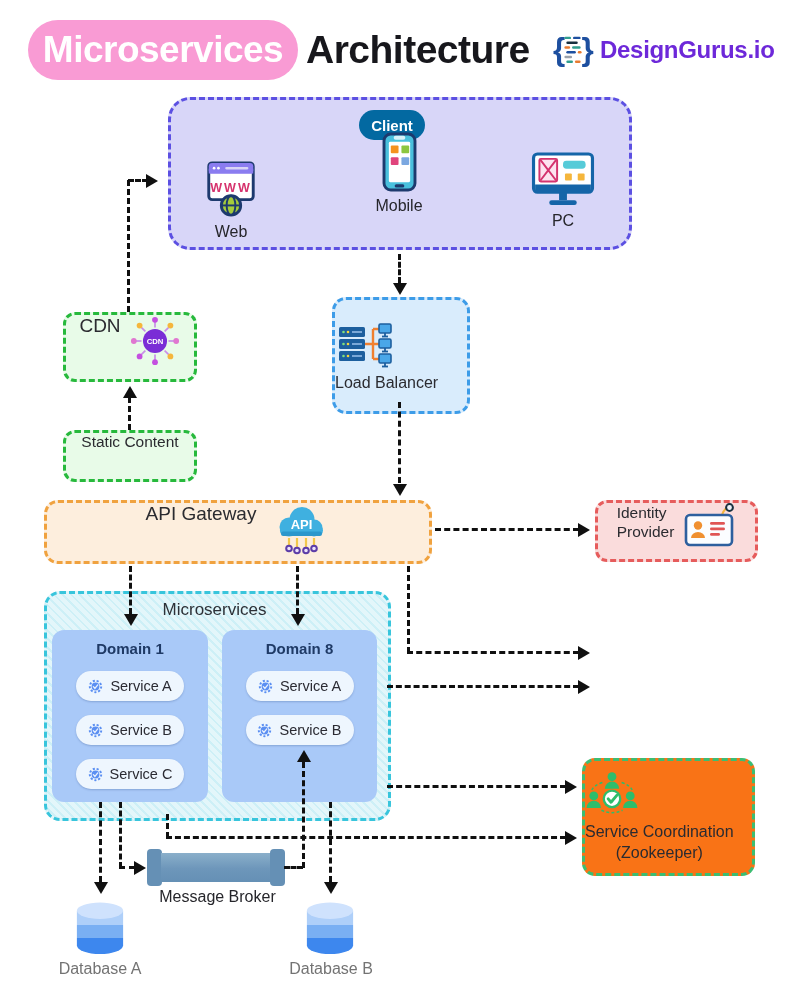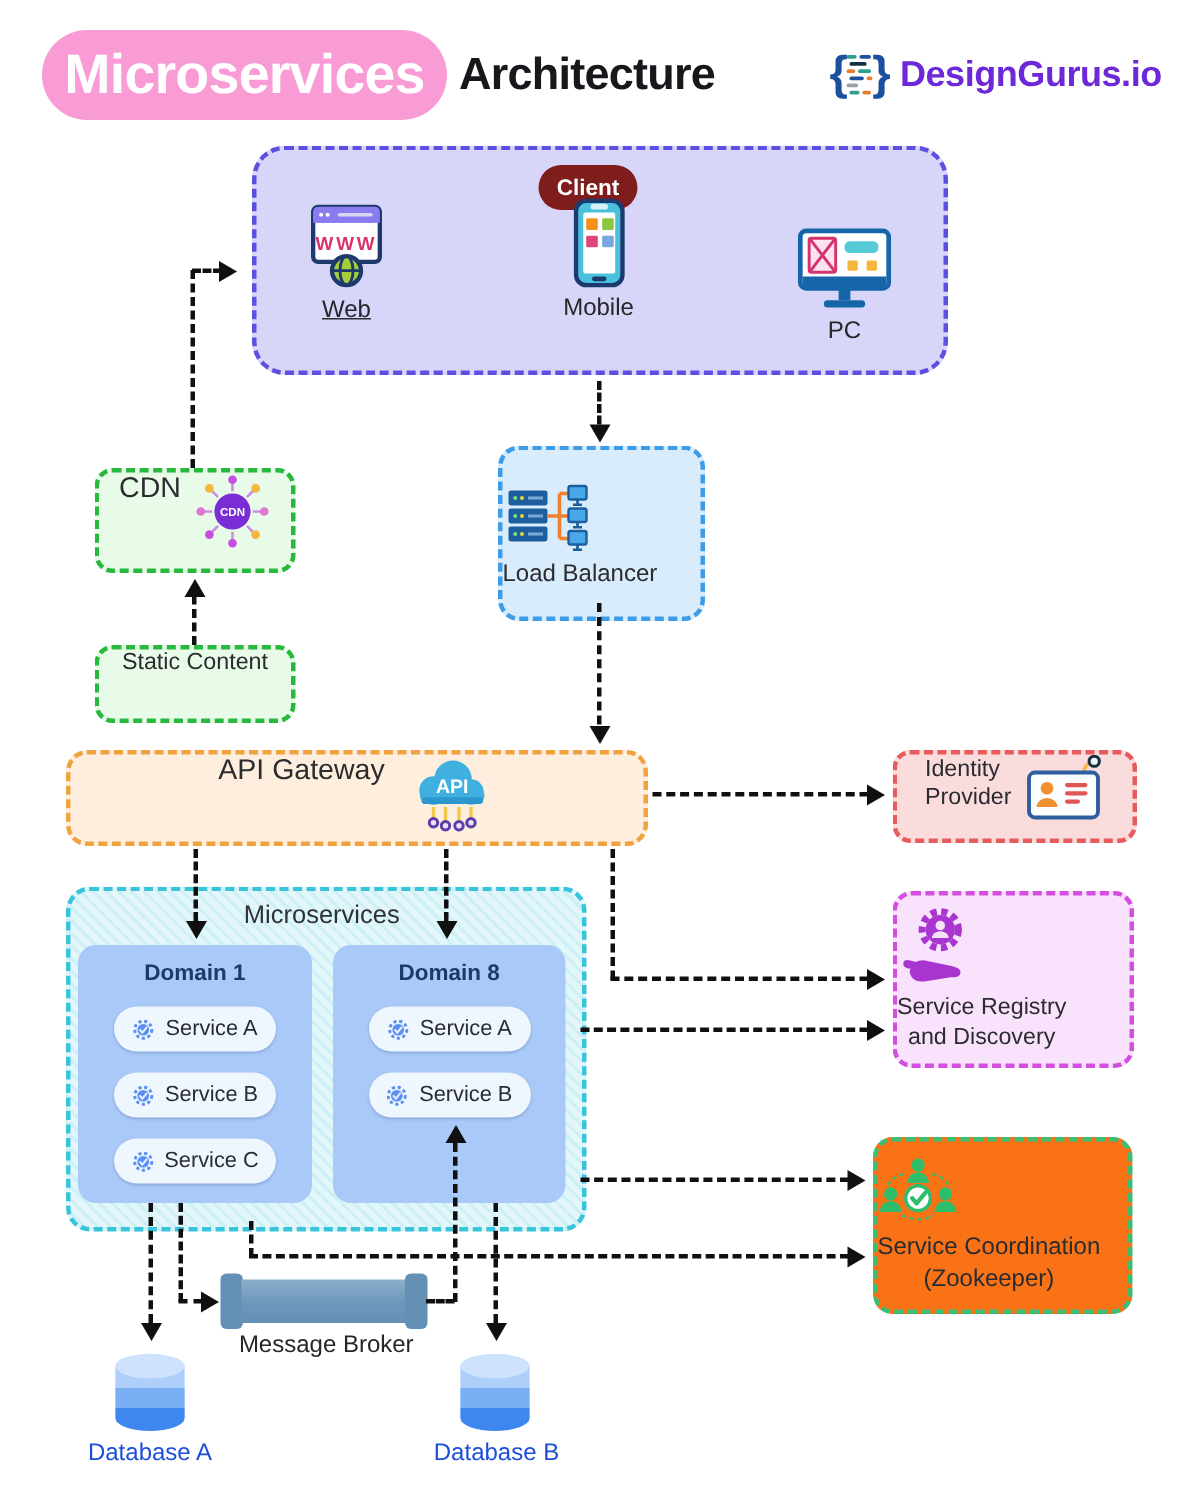--- a/index.html
+++ b/index.html
@@ -4,29 +4,29 @@
 <style>
   html,body{margin:0;padding:0;background:#fff;}
   .canvas{position:relative;width:800px;height:992px;background:#ffffff;
           font-family:"Liberation Sans", sans-serif;color:#2b2b30;overflow:hidden;}
   .abs{position:absolute;}
 
   
   .title-pill{left:28px;top:20px;width:270px;height:60px;background:#f99bd4;border-radius:30px;
               display:flex;align-items:center;justify-content:center;color:#fff;
               font-size:37px;font-weight:800;letter-spacing:-0.5px;}
-  .title-rest{left:306px;top:20px;height:60px;line-height:60px;font-size:30px;font-weight:800;color:#17171c;letter-spacing:-0.5px;}
+  .title-rest{left:306px;top:20px;height:60px;line-height:60px;font-size:39px;font-weight:800;color:#17171c;letter-spacing:-0.5px;}
   .brand{left:552px;top:28px;height:44px;display:flex;align-items:center;gap:6px;}
   .brand-name{color:#6d28d9;font-size:24px;font-weight:700;letter-spacing:-0.3px;}
 
   
   .node{display:flex;align-items:flex-start;justify-content:center;box-sizing:border-box;}
   .client-box{left:168px;top:97px;width:464px;height:153px;background:#d8d6f8;
               border:3px dashed #5c50e2;border-radius:22px;}
-  .client-badge{left:359px;top:110px;width:66px;height:30px;background:#7f1d1d;border-radius:15px;
+  .client-badge{left:359px;top:110px;width:66px;height:30px;background:#0369a1;border-radius:15px;
                 display:flex;align-items:center;justify-content:center;color:#fff;font-weight:700;font-size:15px;}
   .device{display:flex;flex-direction:column;align-items:center;gap:5px;}
   .device-label{font-size:16px;color:#26262b;}
 
   .cdn-box{left:63px;top:312px;width:134px;height:70px;background:#e8fbe8;border:3px dashed #27b93c;
            border-radius:12px;gap:8px;font-size:19px;}
   .static-box{left:63px;top:430px;width:134px;height:52px;background:#e8fbe8;border:3px dashed #27b93c;
               border-radius:12px;font-size:15.5px;}
   .lb-box{left:332px;top:297px;width:138px;height:117px;background:#d9ecfc;border:3px dashed #3d9ce8;
           border-radius:14px;flex-direction:column;gap:2px;font-size:16px;}
@@ -47,21 +47,21 @@
   .reg-box{left:595px;top:594px;width:161px;height:118px;background:#f9e2fc;border:3px dashed #d44fe0;
            border-radius:13px;flex-direction:column;gap:4px;font-size:15.5px;line-height:1.3;text-align:center;}
   .zk-box{left:582px;top:758px;width:173px;height:118px;background:#f97316;border:3px dashed #3cbd72;
           border-radius:13px;flex-direction:column;gap:4px;font-size:16px;line-height:1.3;text-align:center;}
 
   
   .broker-cap{width:15px;height:37px;background:#6590b5;border-radius:4px;}
   .broker-body{left:161px;top:853px;width:110px;height:29px;
                background:linear-gradient(#8aafca,#6d96ba 55%,#6590b5);}
   .broker-label{left:145px;top:888px;width:145px;text-align:center;font-size:16px;color:#26262b;}
-  .db-label{width:130px;text-align:center;font-size:16px;color:#1d4ed8;}
+  .db-label{width:130px;text-align:center;font-size:16px;color:#737373;}
 
   
   .hl{border-top:3px dashed #101010;height:0;}
   .vl{border-left:3px dashed #101010;width:0;}
   .ar{width:0;height:0;border-top:7px solid transparent;border-bottom:7px solid transparent;border-left:12px solid #101010;}
   .au{width:0;height:0;border-left:7px solid transparent;border-right:7px solid transparent;border-bottom:12px solid #101010;}
   .ad{width:0;height:0;border-left:7px solid transparent;border-right:7px solid transparent;border-top:12px solid #101010;}
 </style>
 </head>
 <body>
@@ -88,21 +88,21 @@
       <rect x="24" y="31" width="6" height="2.6" rx="1.3" fill="#e87b30"></rect>
     </svg>
     <span class="brand-name">DesignGurus.io</span>
   </div>
 
   <div class="abs node client-box"></div>
   <div class="abs client-badge">
     <span>Client</span>
   </div>
 
-  <div class="abs device" style="left:198px;top:135px;width:66px;text-decoration:underline;">
+  <div class="abs device" style="left:198px;top:160px;width:66px;">
     <svg width="52" height="58" viewBox="0 0 52 60">
       <rect x="3" y="3" width="46" height="38" rx="3.5" fill="#ffffff" stroke="#1d3a6e" stroke-width="3"></rect>
       <rect x="3" y="3" width="46" height="11" rx="3.5" fill="#8a7cf0"></rect>
       <rect x="3" y="9" width="46" height="5" fill="#8a7cf0"></rect>
       <circle cx="8.5" cy="8.5" r="1.4" fill="#ffffff"></circle>
         <circle cx="13" cy="8.5" r="1.4" fill="#ffffff"></circle>
       <rect x="20" y="7.3" width="24" height="2.4" rx="1.2" fill="#d8d5f6"></rect>
       <text x="26" y="33" text-anchor="middle" font-size="13" font-weight="bold" fill="#d6336e" letter-spacing="2">WWW</text>
       <circle cx="26" cy="47" r="10" fill="#a5cc3b" stroke="#1d3a6e" stroke-width="3"></circle>
       <ellipse cx="26" cy="47" rx="4.5" ry="10" fill="none" stroke="#1d3a6e" stroke-width="2"></ellipse>
@@ -290,34 +290,20 @@
     <div class="pill" style="top:85px;">
       <svg width="15" height="15" viewBox="0 0 20 20">
         <circle cx="10" cy="10" r="5.2" fill="#5b8ff2"></circle>
         <circle cx="10" cy="10" r="7.6" fill="none" stroke="#5b8ff2" stroke-width="2.6" stroke-dasharray="2.8 2.4"></circle>
         <path d="M7.2 10.2l2 2.3 3.8-4.6" stroke="#e8f0fd" stroke-width="1.8" fill="none" stroke-linecap="round"></path>
       </svg>
       <span>Service B</span>
     </div>
   </div>
 
-  <div class="abs node reg-box">
-    <svg width="54" height="54" viewBox="0 0 56 58">
-      <circle cx="30" cy="17" r="13" fill="none" stroke="#a835cf" stroke-width="5" stroke-dasharray="4.4 3.3"></circle>
-      <circle cx="30" cy="17" r="10.5" fill="#a835cf"></circle>
-      <circle cx="30" cy="14" r="3.4" fill="#f6e3fa"></circle>
-      <path d="M24 23a6 5 0 0 1 12 0z" fill="#f6e3fa"></path>
-      <path d="M8 47q2-9 11-8l19 4q7 1.5 6.5 5t-7 3l-19 3q-9 1-10.5-7z" fill="#a835cf"></path>
-      <path d="M8 45q-5-1-4.5-4t5-2l8 2" fill="#a835cf"></path>
-    </svg>
-    <div>
-      <div>Service Registry</div>
-      <div>and Discovery</div>
-    </div>
-  </div>
 
   <div class="abs node zk-box">
     <svg width="54" height="48" viewBox="0 0 56 50">
       <g stroke="#2ebd6b" stroke-width="1.6" fill="none" stroke-dasharray="3 2.4">
         <path d="M18 13Q9 16 7 21"></path>
           <path d="M38 13q9 3 11 8"></path>
           <path d="M17 42q11 5 22 0"></path>
       </g>
       <g fill="#2ebd6b">
         <circle cx="28" cy="7" r="4.6"></circle>

